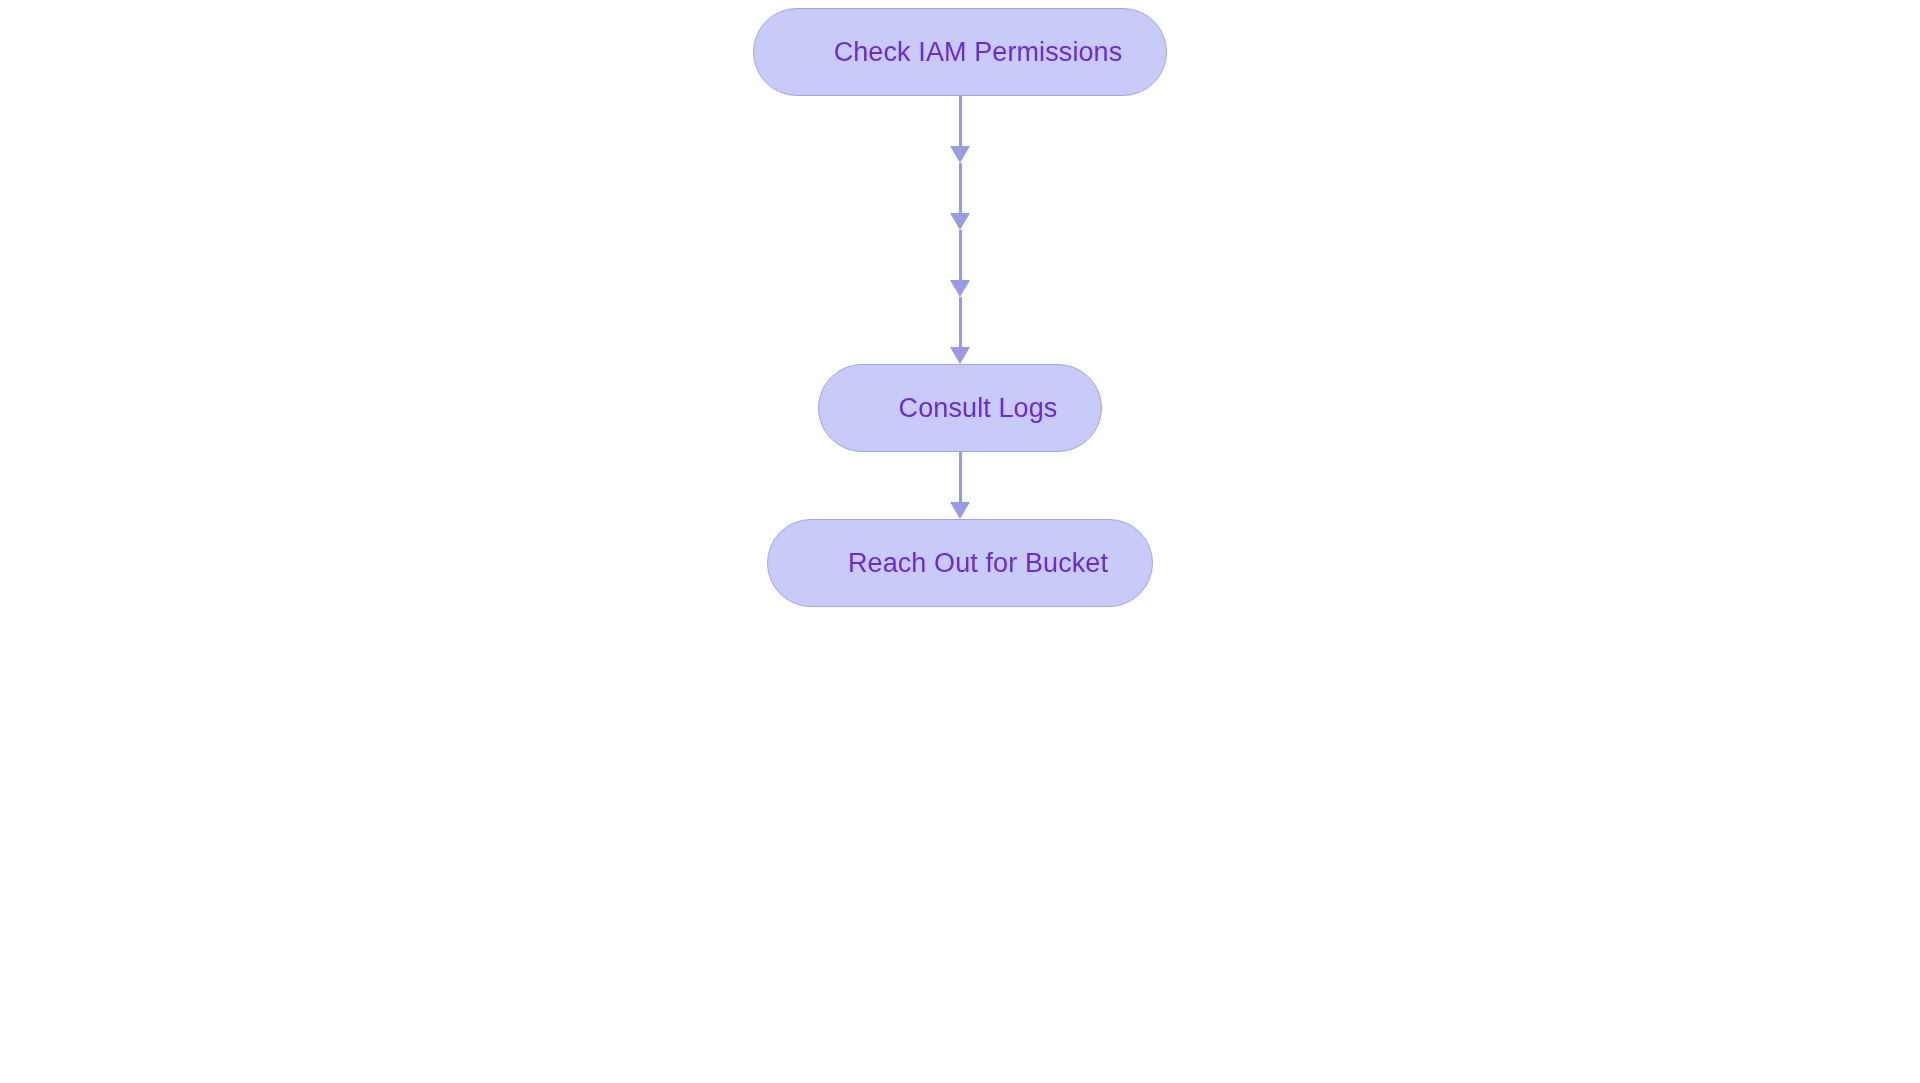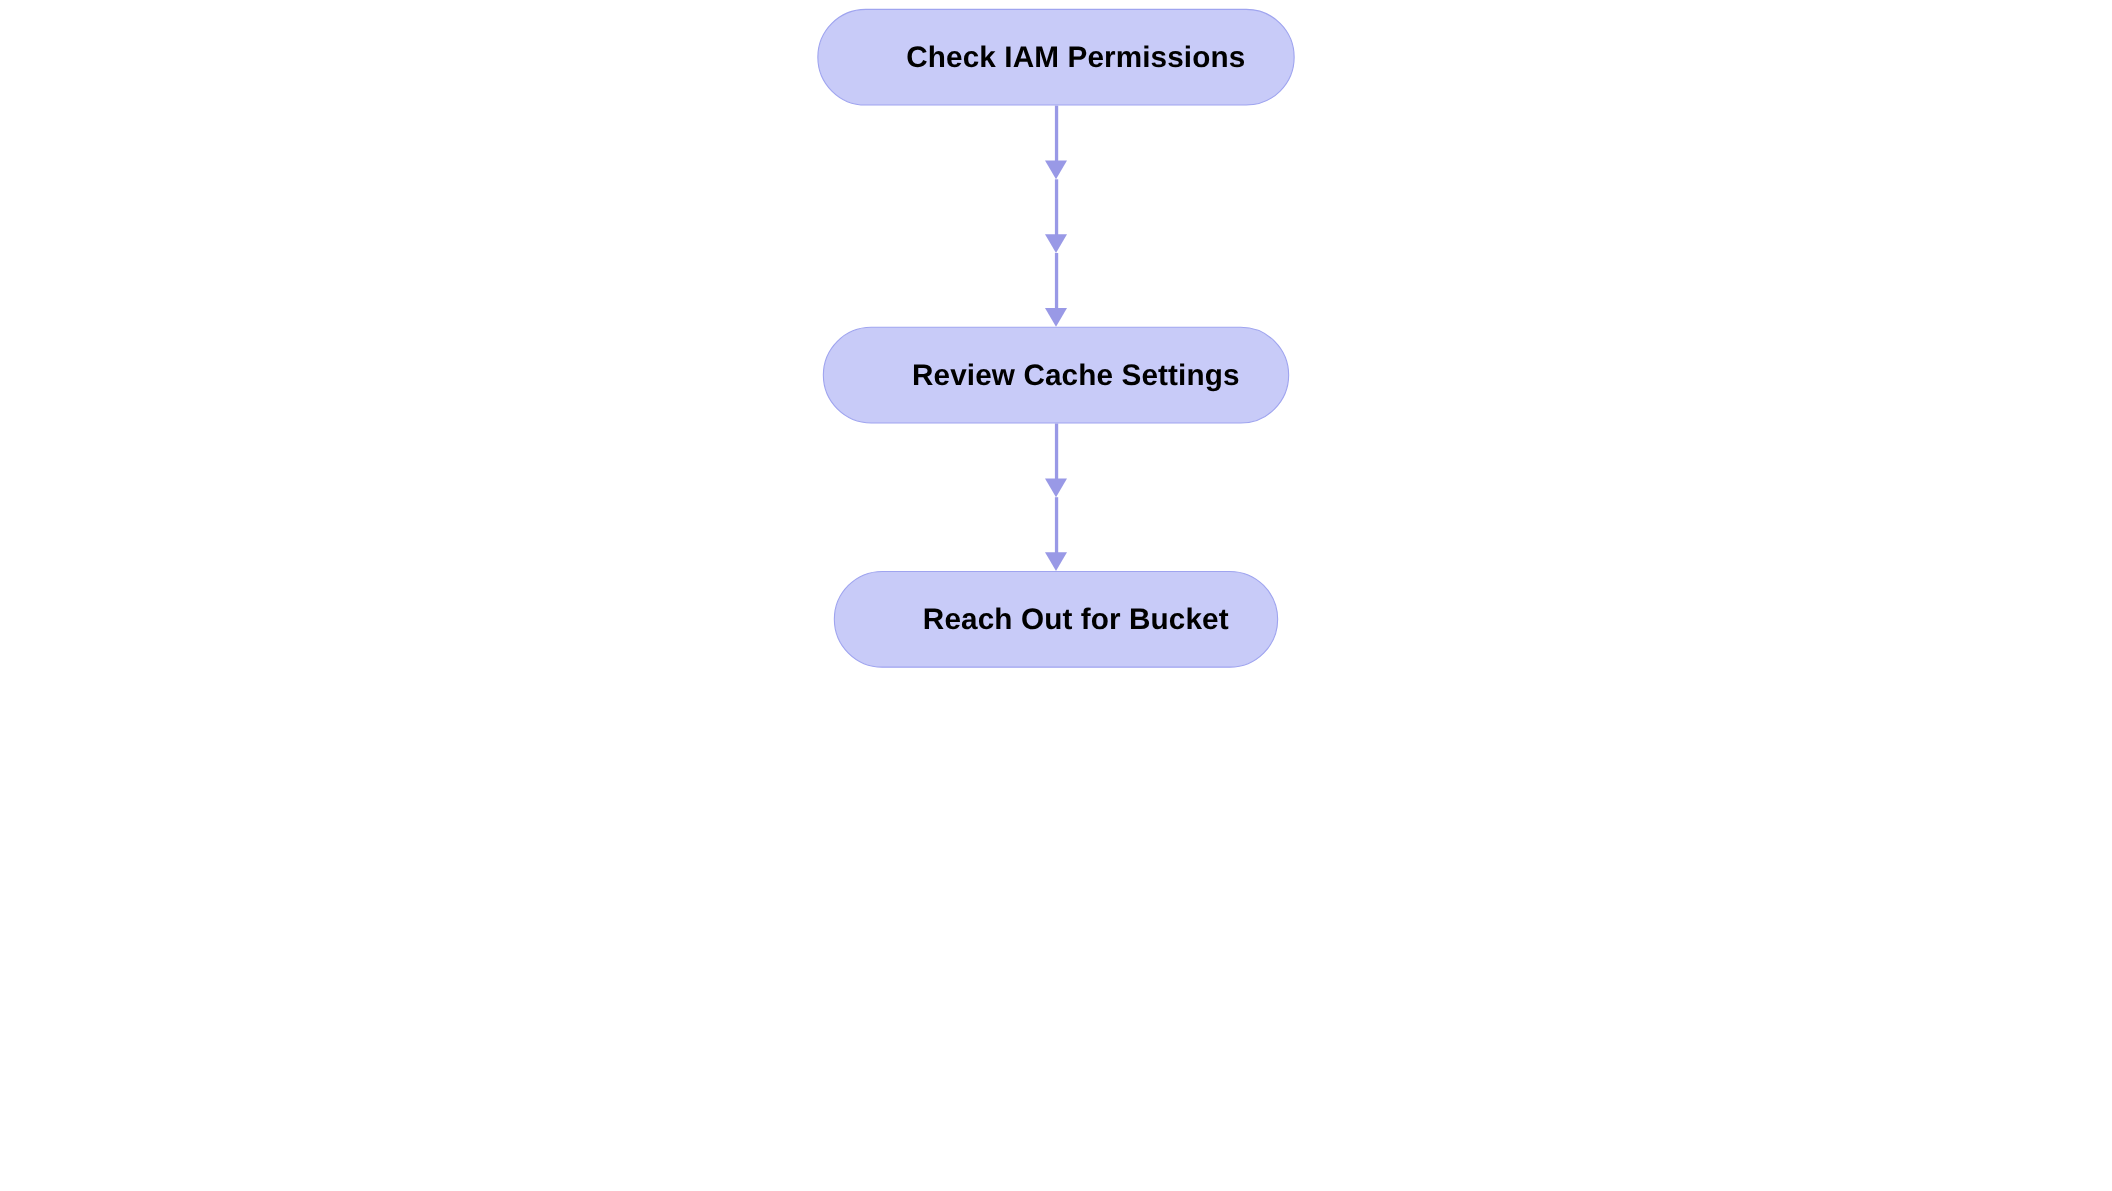--- a/index.html
+++ b/index.html
@@ -43,22 +43,22 @@
     height: 88px;
     padding: 0 44px;
     border-radius: 44px;
     background: #c8cbf8;
     border: 1.6px solid #9fa4ef;
     flex: 0 0 auto;
   }
 
   .node-label {
     font-size: 27px;
-    font-weight: 700;
-    color: #000000;
+    font-weight: 400;
+    color: #6d28d9;
     line-height: 1;
     white-space: nowrap;
     letter-spacing: 0.1px;
     margin-left: 36px;
   }
 
   
   .connector {
     position: relative;
     width: 24px;
@@ -116,29 +116,29 @@
       <div class="connector-line"></div>
       <div class="connector-arrowhead"></div>
     </div>
 
 
     <div class="connector gap-3">
       <div class="connector-line"></div>
       <div class="connector-arrowhead"></div>
     </div>
 
-    <div class="node">
-      <span class="node-label">Review Cache Settings</span>
-    </div>
 
     <div class="connector gap-4">
       <div class="connector-line"></div>
       <div class="connector-arrowhead"></div>
     </div>
 
+    <div class="node">
+      <span class="node-label">Consult Logs</span>
+    </div>
 
     <div class="connector gap-5">
       <div class="connector-line"></div>
       <div class="connector-arrowhead"></div>
     </div>
 
     <div class="node">
       <span class="node-label">Reach Out for Bucket</span>
     </div>
 

